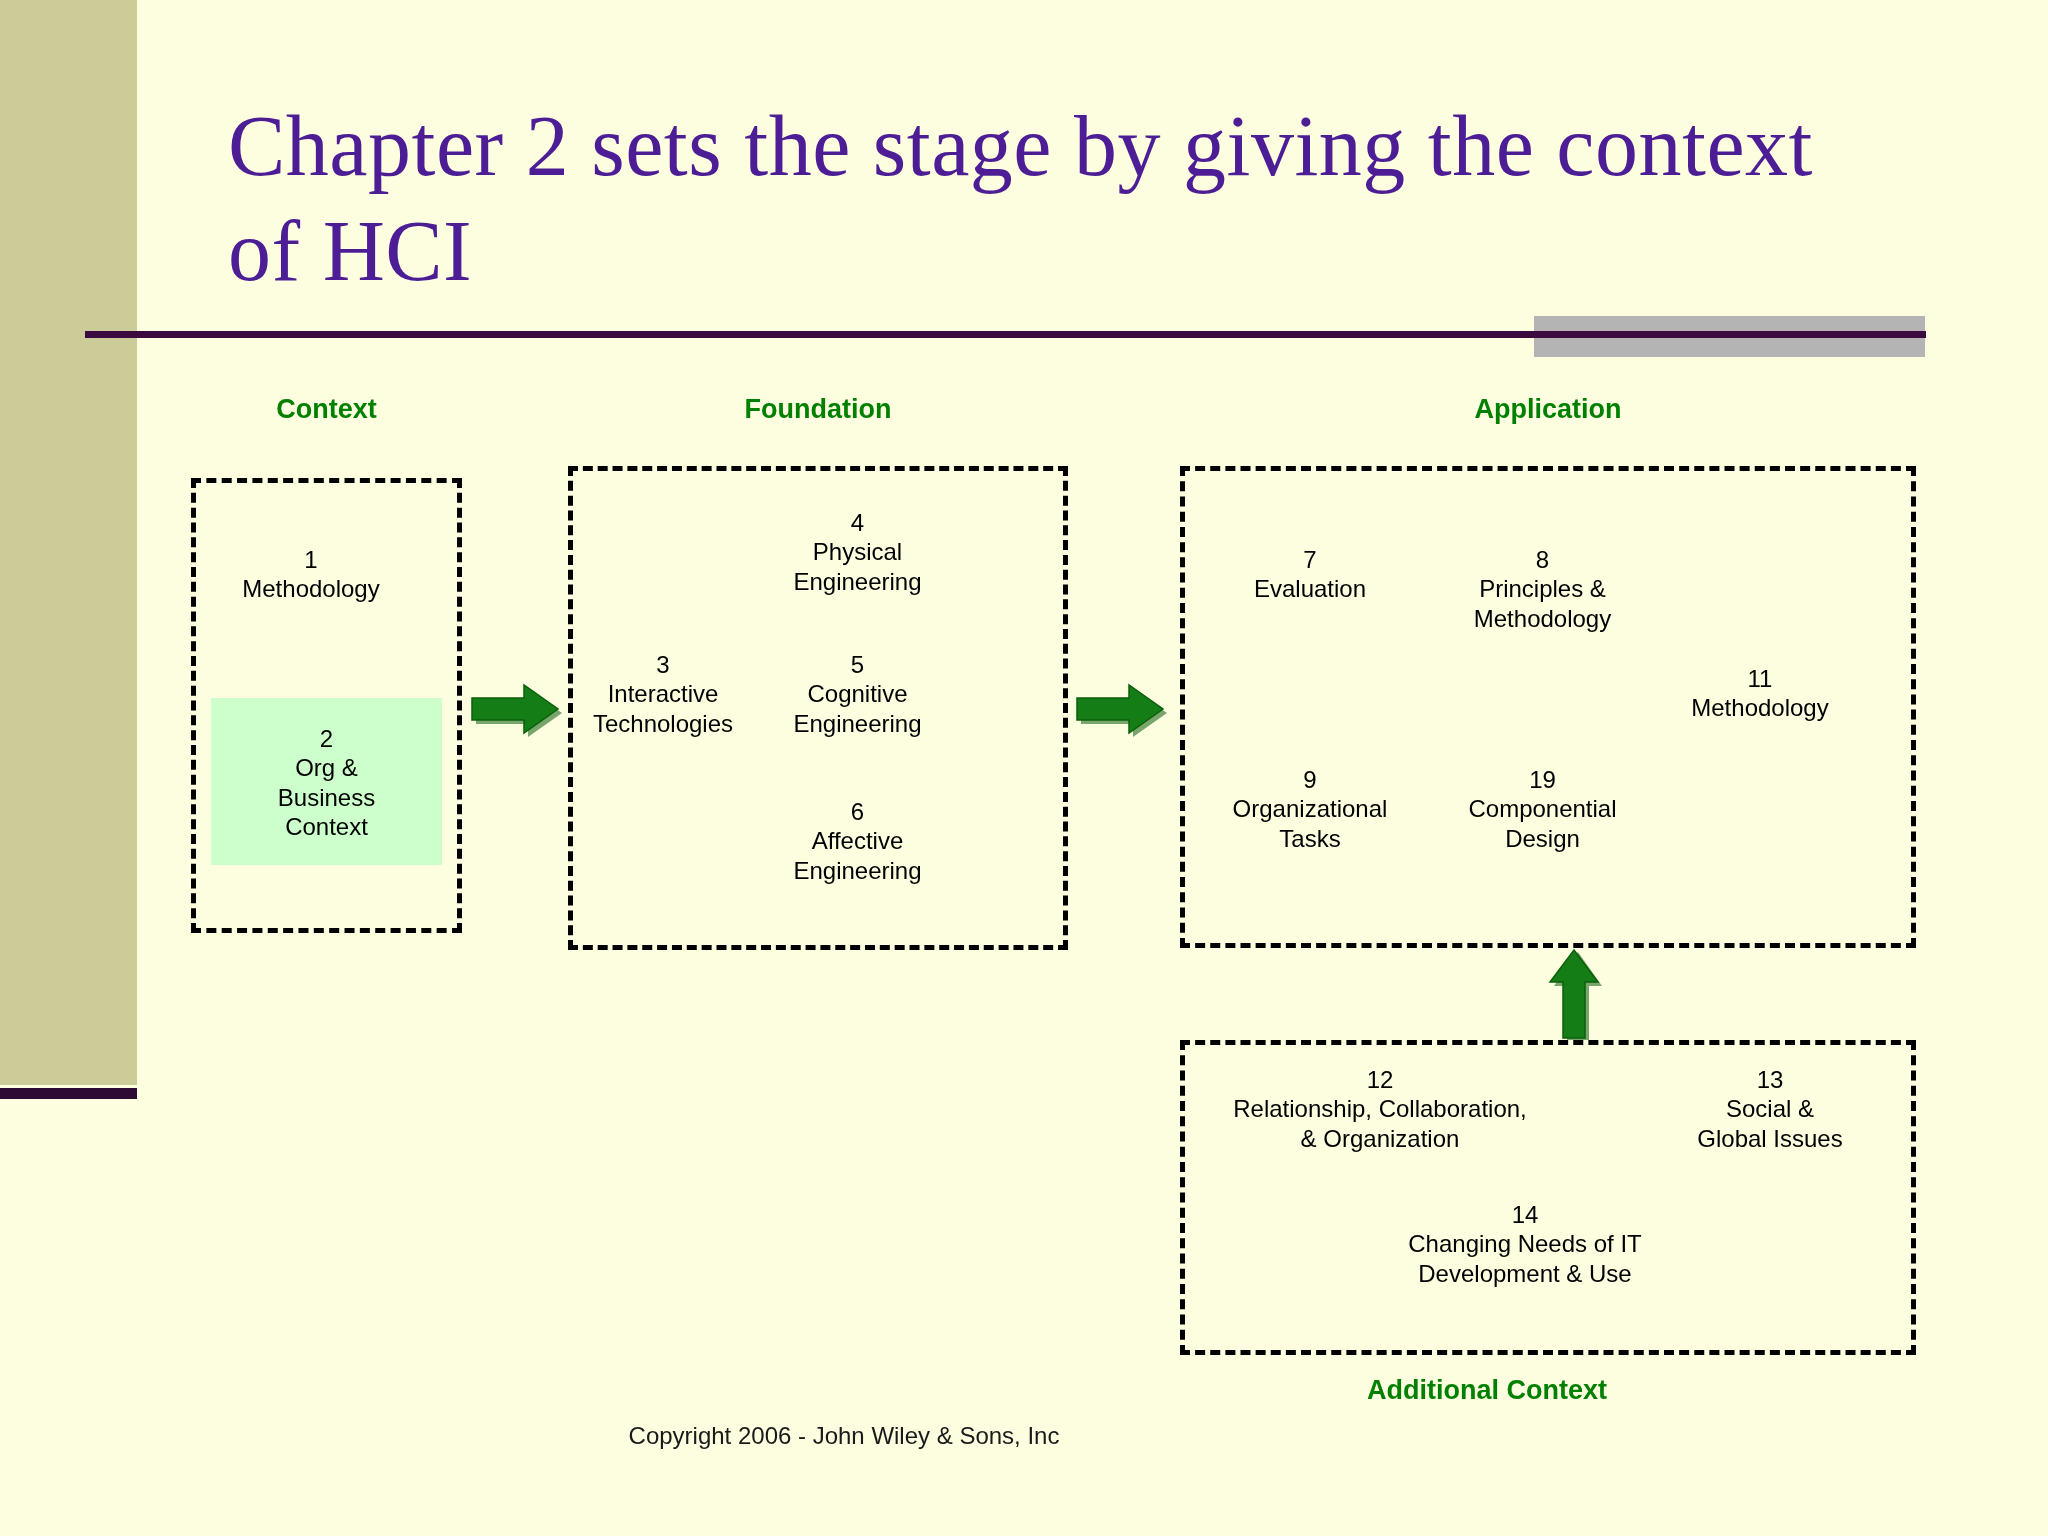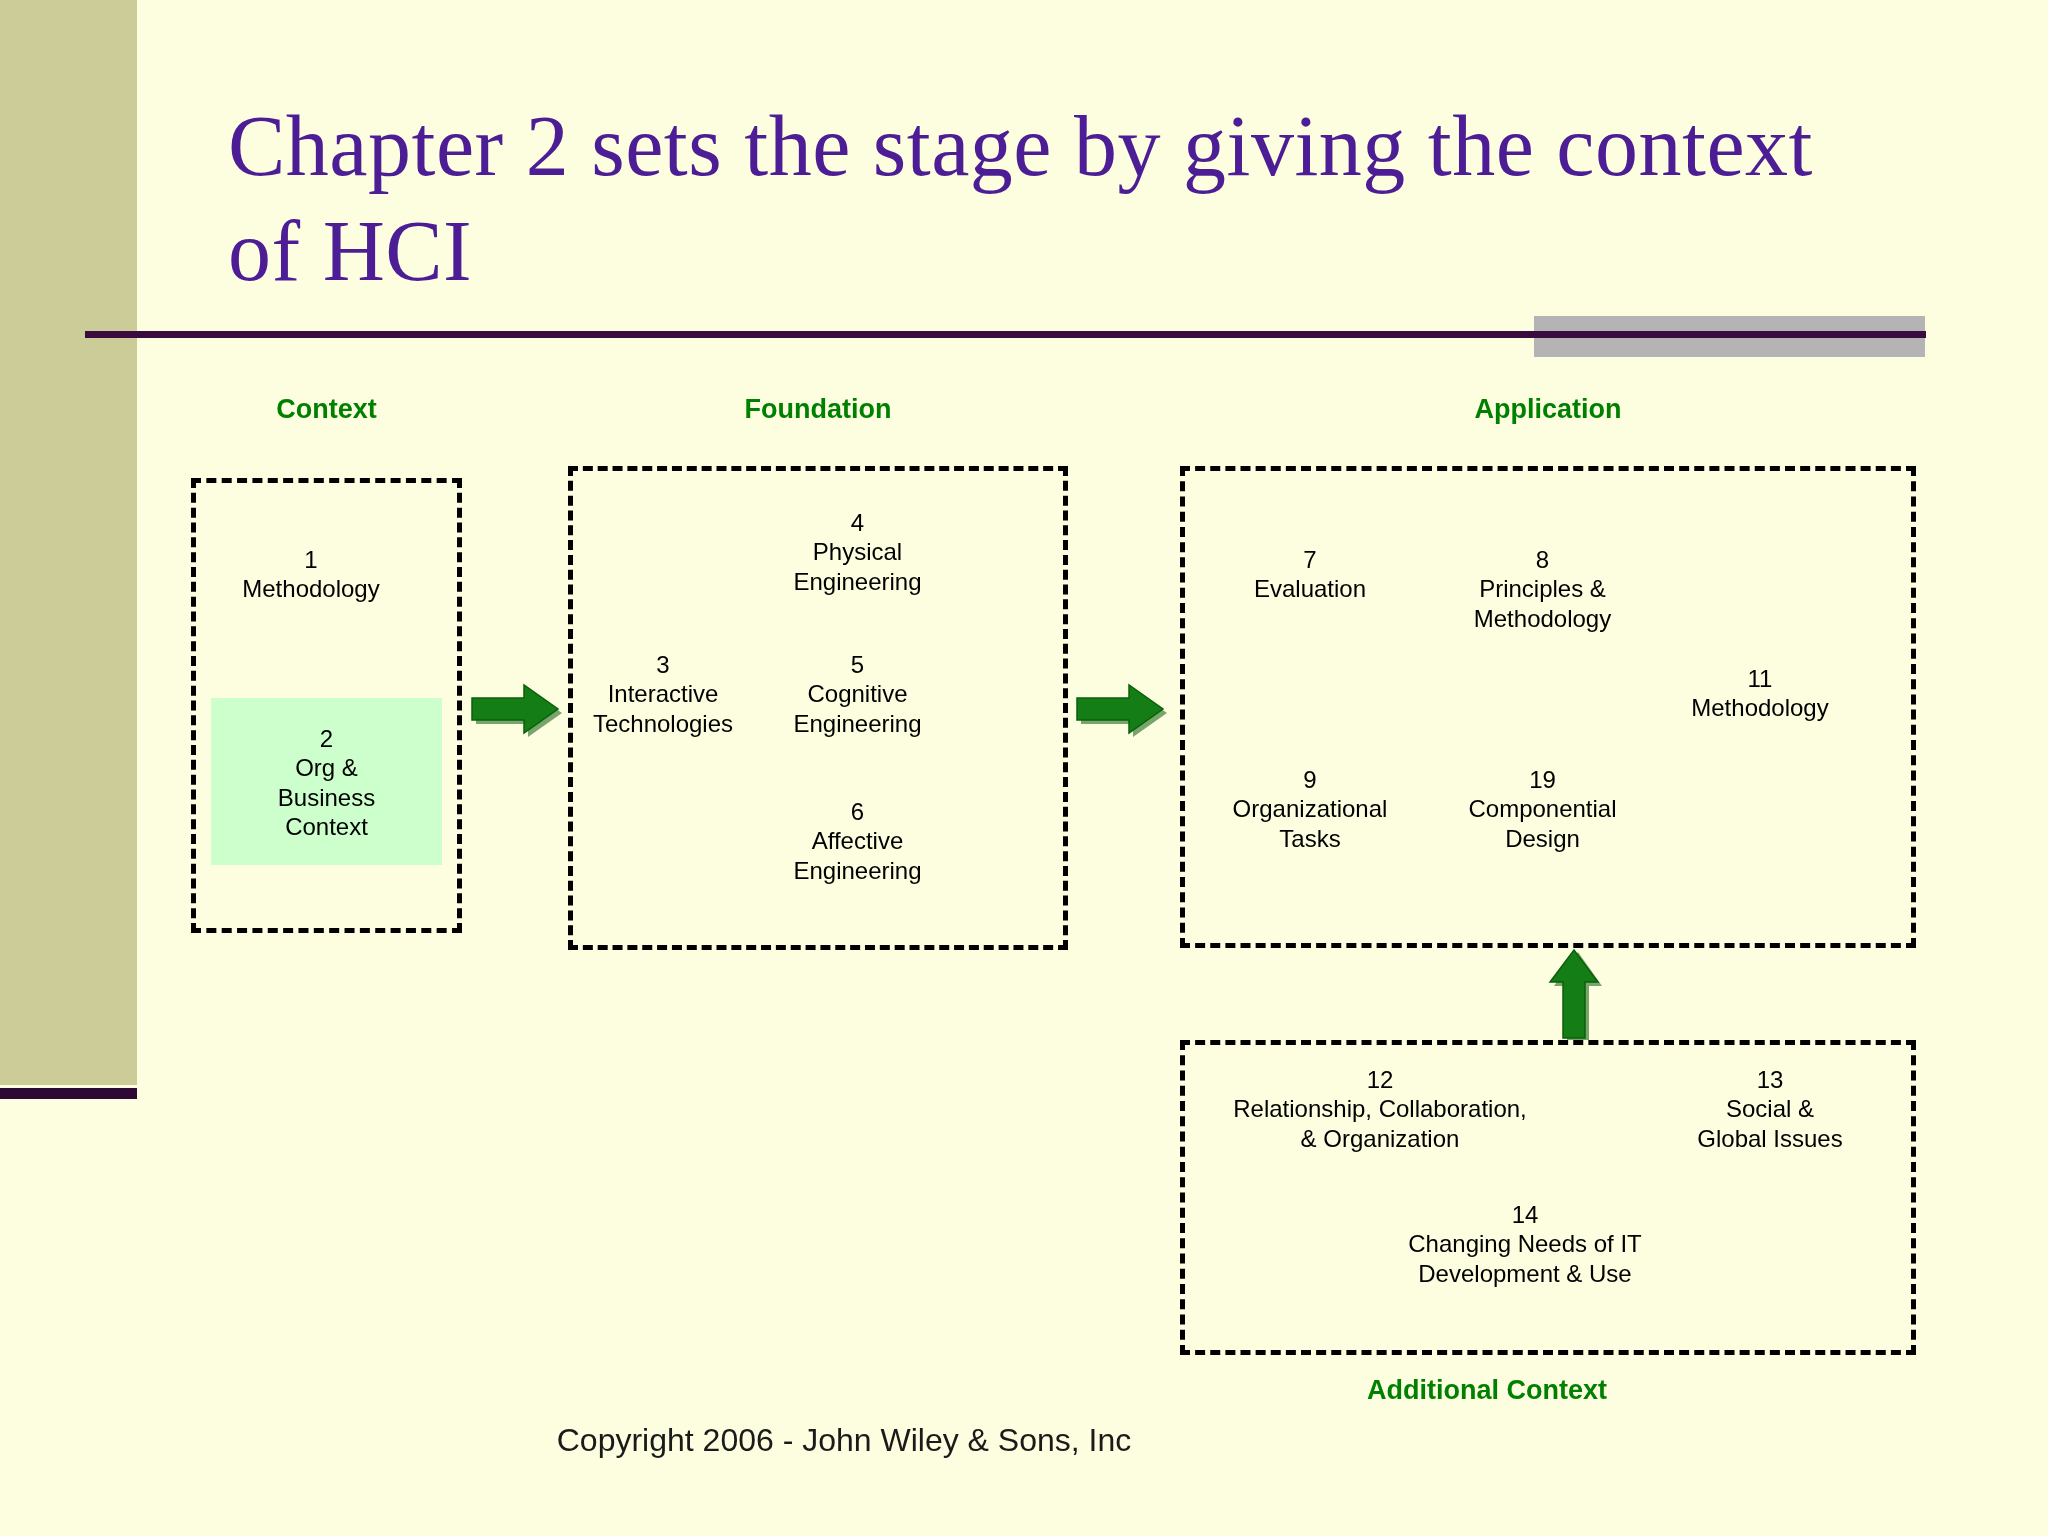--- a/index.html
+++ b/index.html
@@ -119,21 +119,21 @@
   #item-12 { left: 1150px; top: 1065px; width: 460px; }
   #item-13 { left: 1655px; top: 1065px; width: 230px; }
   #item-14 { left: 1395px; top: 1200px; width: 260px; text-align: center; }
 
   
   #copyright {
     position: absolute;
     left: 0; top: 1422px;
     width: 2048px;
     text-align: center;
-    font-size: 32px;
+    font-size: 24px;
     color: #1a1a1a;
   }
   #copyright-inner { margin-left: -360px; }
 
   
   .arrow-right, .arrow-up {
     position: absolute;
   }
   #arrow-ctx-found { left: 470px;  top: 680px; width: 96px;  height: 60px; }
   #arrow-found-app { left: 1075px; top: 680px; width: 96px;  height: 60px; }

